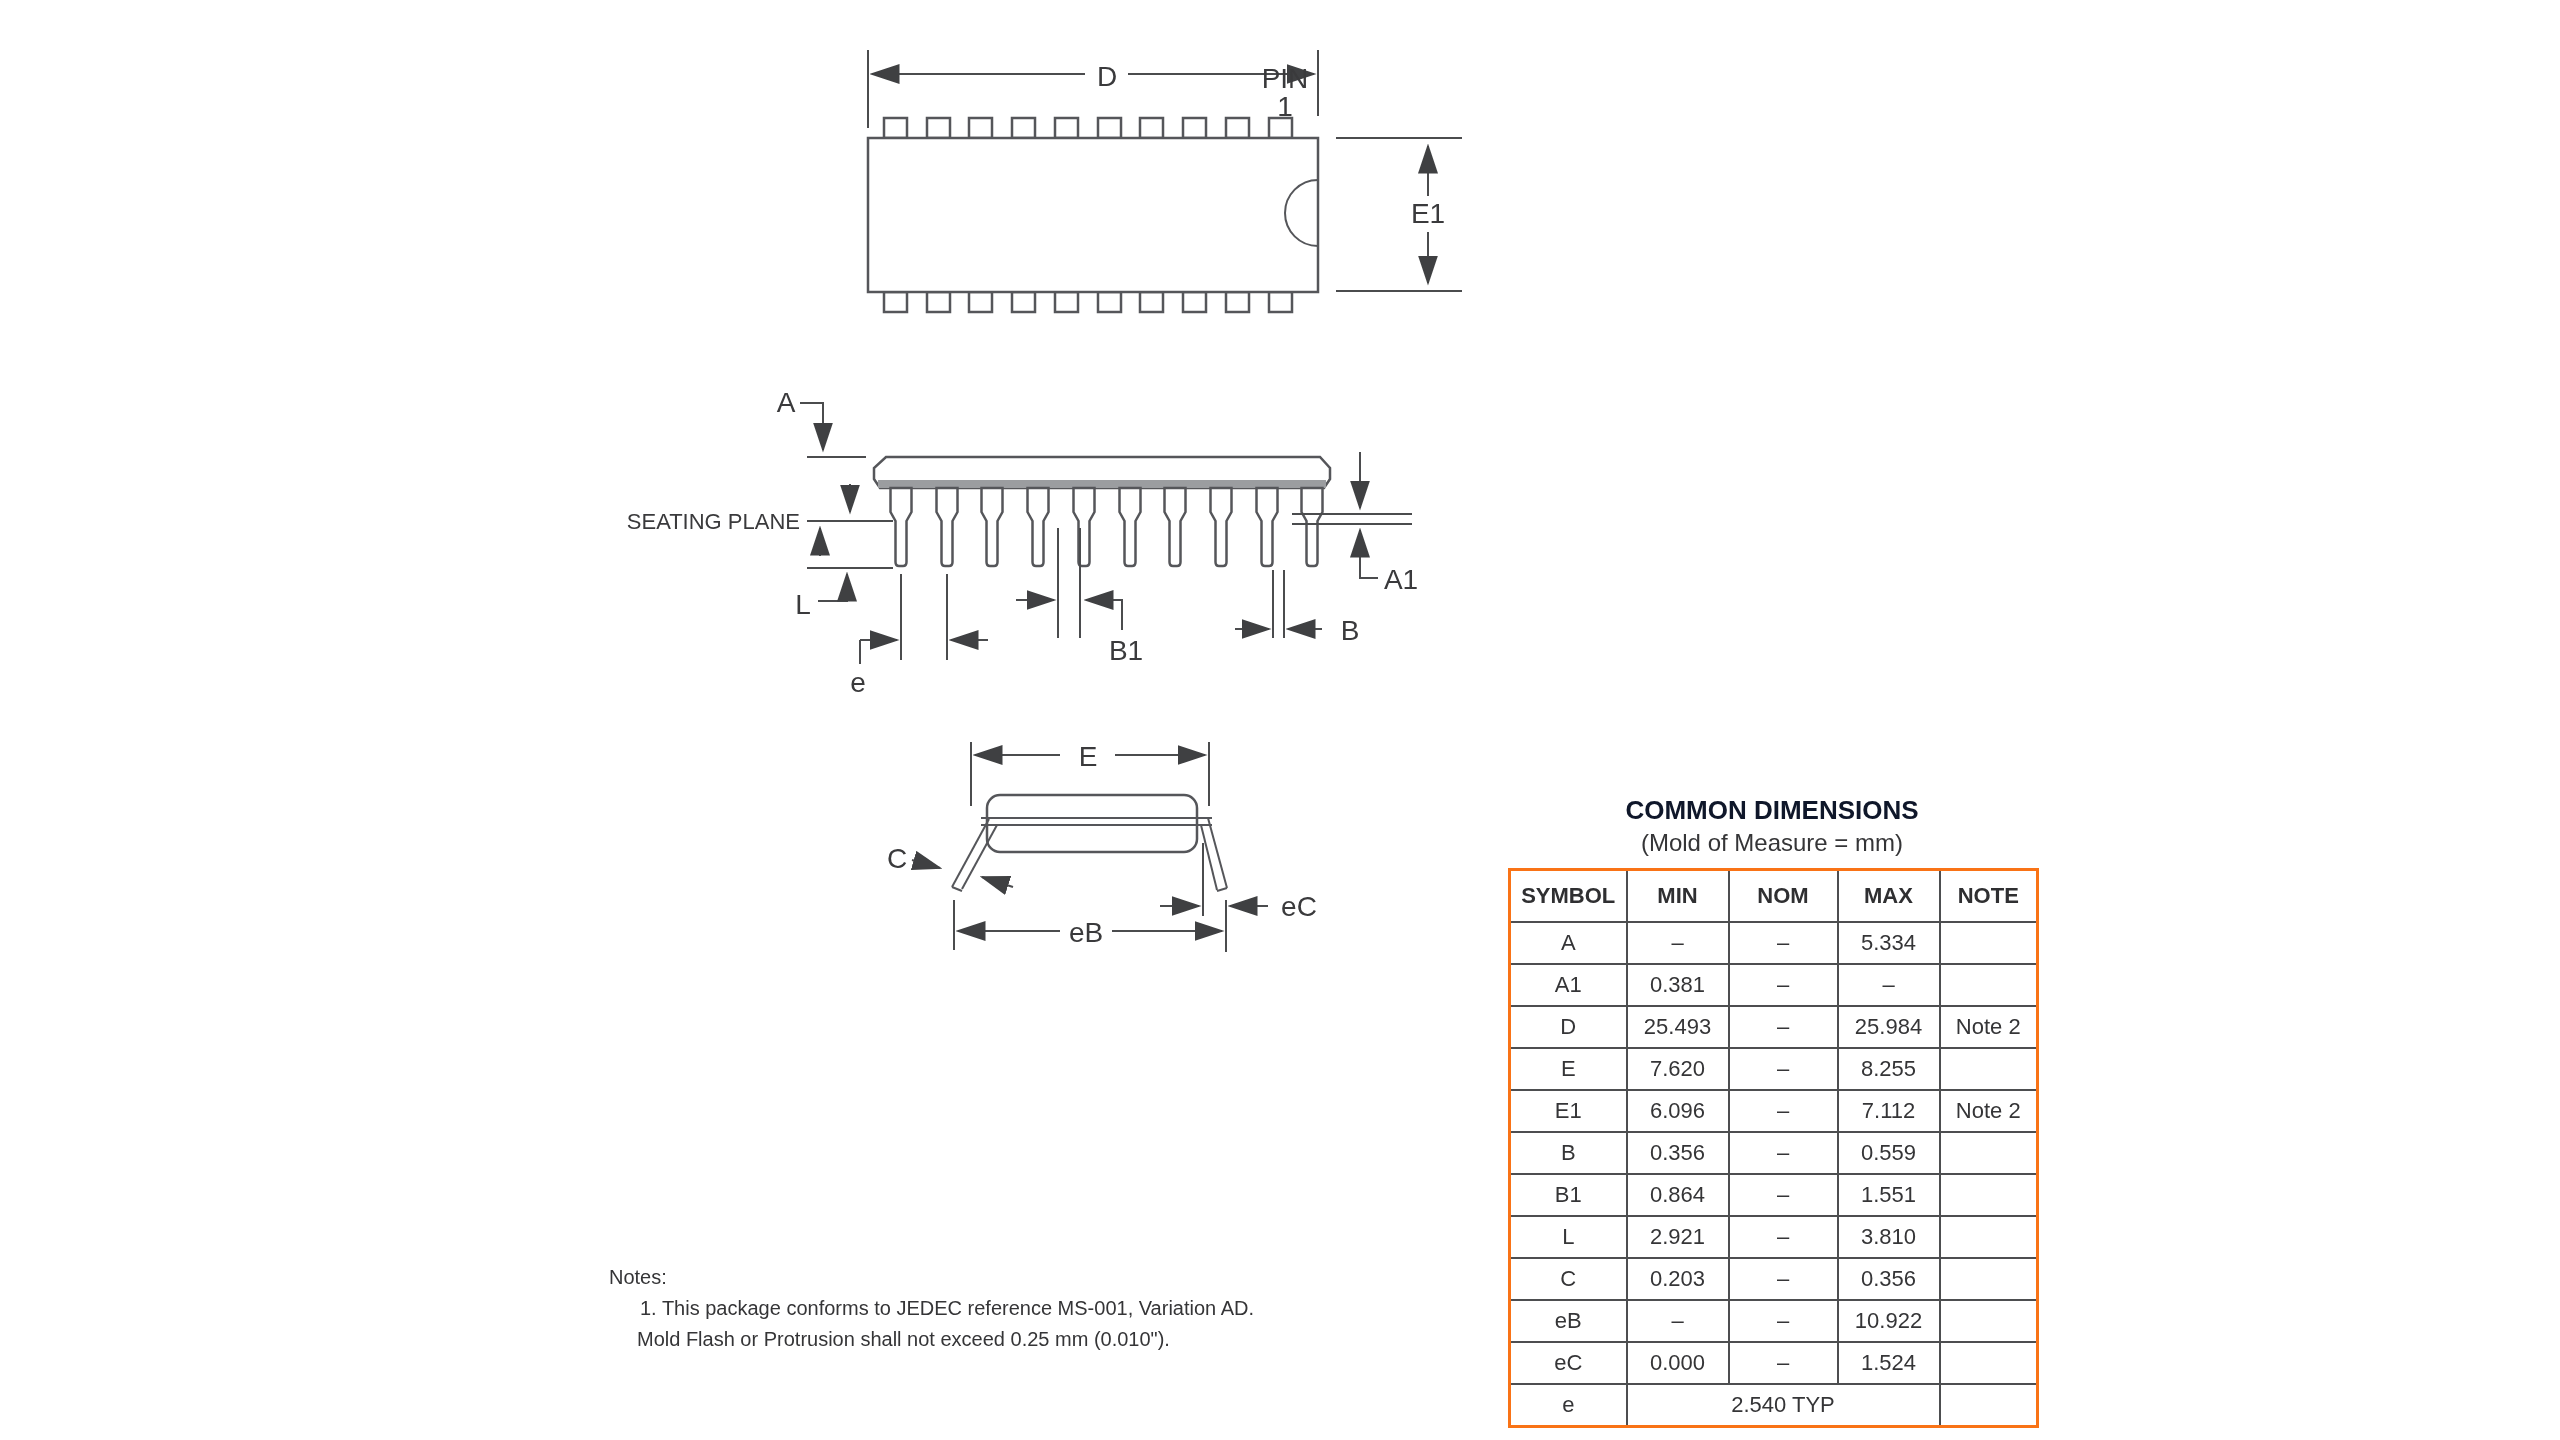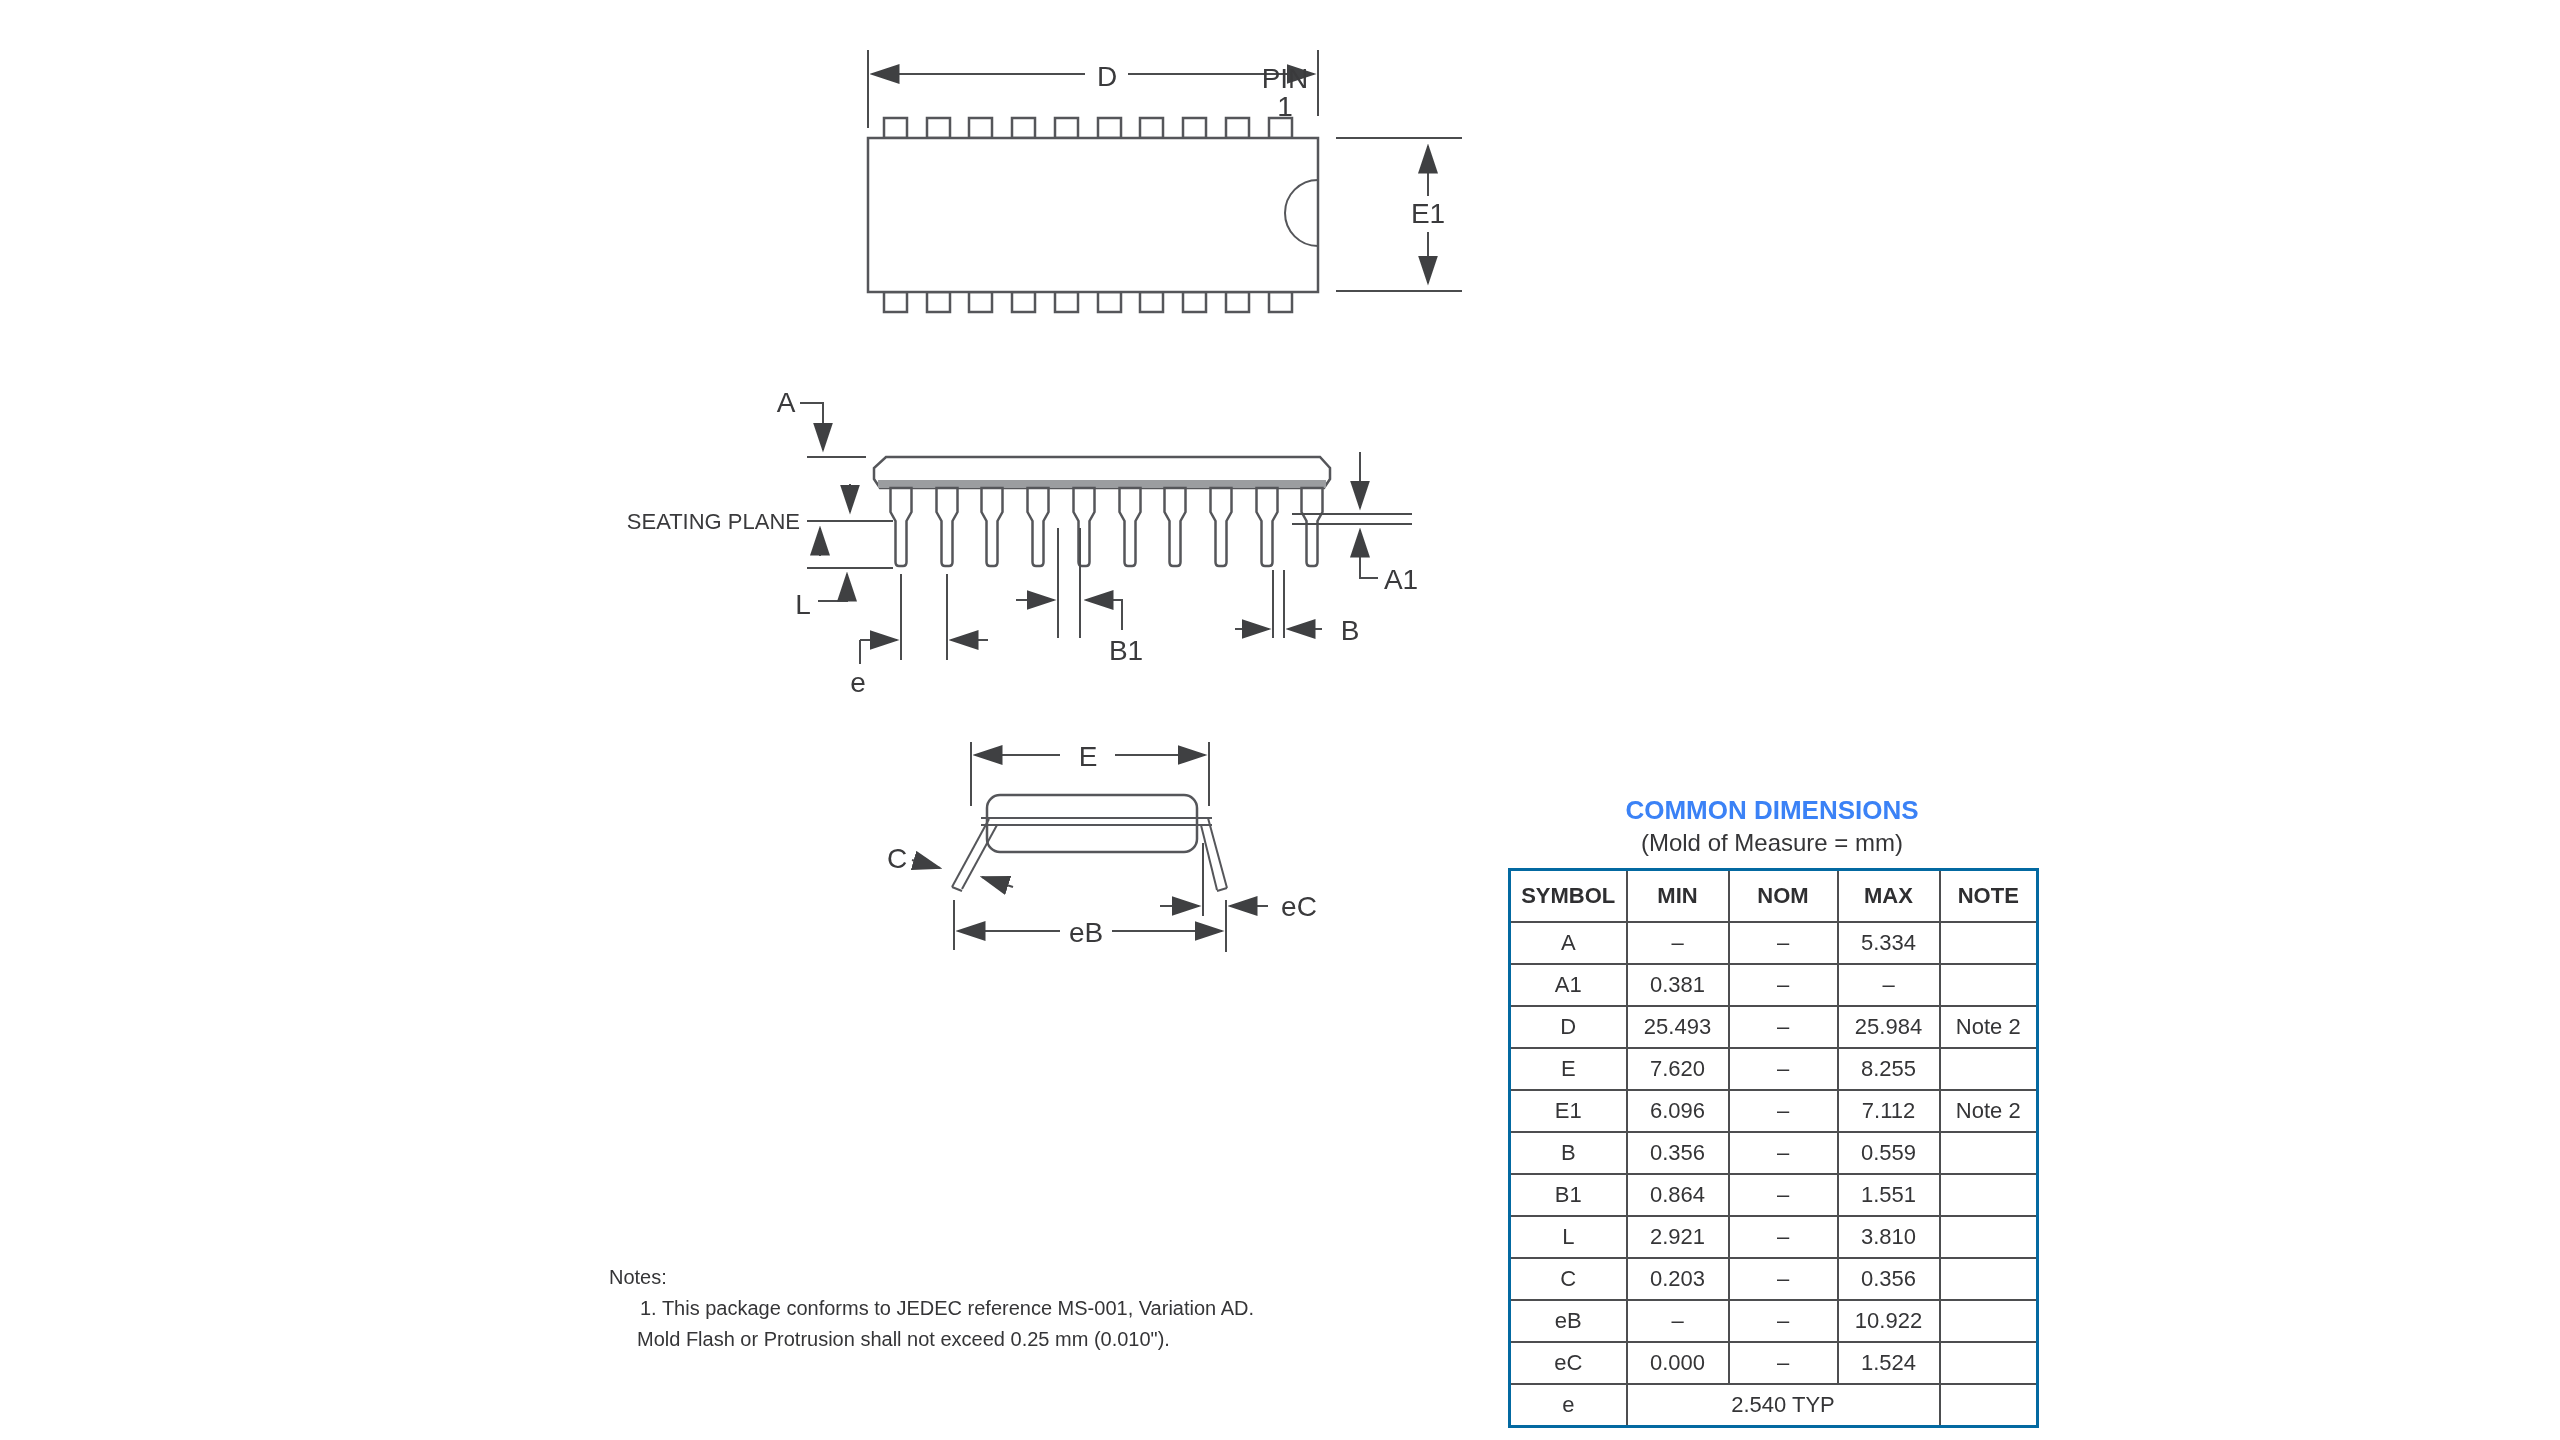--- a/index.html
+++ b/index.html
@@ -9,26 +9,26 @@
   }
   #drawing-svg{position:absolute;left:0;top:0;}
   svg text{font-family:"Liberation Sans",sans-serif;fill:#3a3a3c;}
   .dim-label{font-size:28px;}
   .sp-label{font-size:22px;}
   .outline{fill:#ffffff;stroke:#55565a;stroke-width:2.5;}
   .thin{fill:none;stroke:#55565a;stroke-width:2;}
   .dim{fill:none;stroke:#4b4c4e;stroke-width:2;}
 
   .table-title-block{position:absolute;left:1508px;top:795px;width:528px;text-align:center;}
-  .table-title{font-size:26px;font-weight:bold;color:#3b82f6;}
+  .table-title{font-size:26px;font-weight:bold;color:#0f172a;}
   .table-subtitle{font-size:24px;margin-top:3px;color:#353537;}
 
   table.dims{
     position:absolute;left:1508px;top:868px;border-collapse:collapse;
-    table-layout:fixed;border:3px solid #0369a1;
+    table-layout:fixed;border:3px solid #f97316;
   }
   table.dims th,table.dims td{
     border:2px solid #4d4e50;text-align:center;vertical-align:middle;
     font-size:22px;padding:0;overflow:hidden;white-space:nowrap;
   }
   table.dims th{height:50px;font-weight:bold;color:#2f2f31;}
   table.dims td{height:40px;color:#353537;}
 
   .notes-block{position:absolute;left:609px;top:1266px;font-size:20px;color:#353537;}
   .notes-heading{margin-bottom:8px;}

